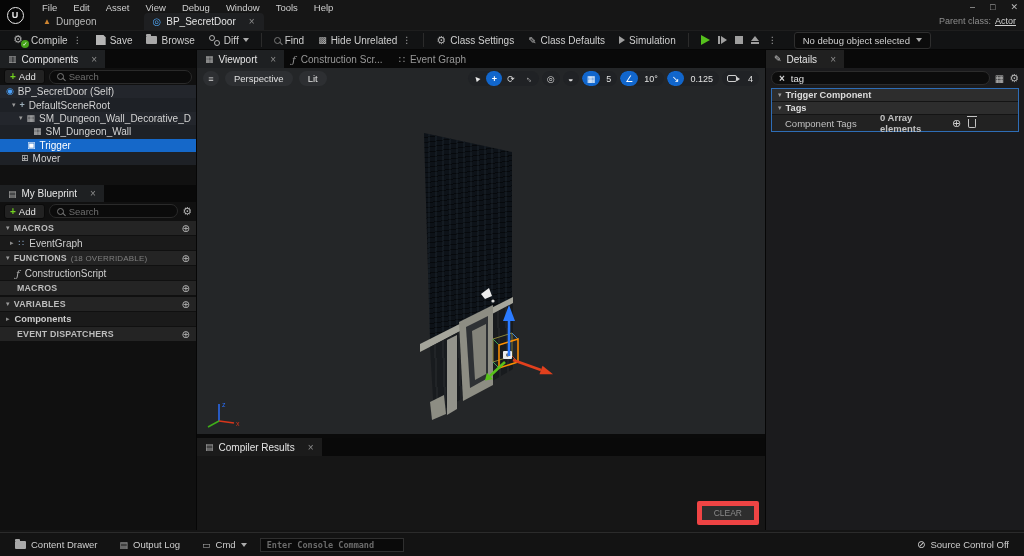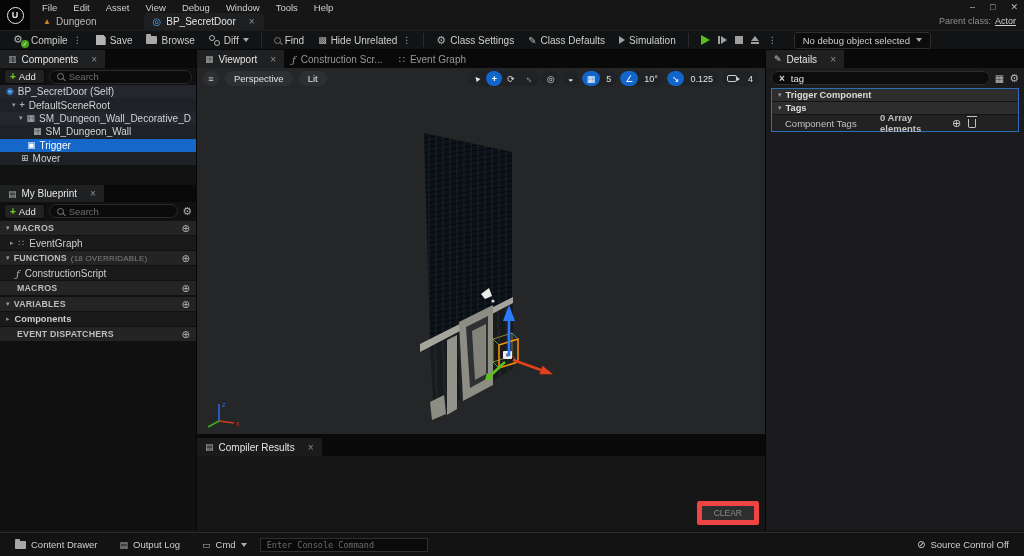--- a/index.html
+++ b/index.html
@@ -117,21 +117,21 @@
   .prow { display:flex; align-items:center; border-bottom:1px solid #141414; position:relative; }
   .prow.hdr { height:13px; background:#2d2d2d; font-size:9.3px; font-weight:bold; color:#dcdcdc; gap:4px; padding:0 6px; }
   .prow.val { height:16px; background:#222; font-size:9.5px; color:#c0c0c0; }
   .prow.val .plabel { width:108px; padding-left:13px; }
   .combo { width:68px; background:#090909; border:1px solid #3a3a3a; border-radius:2px; color:#d8d8d8; font-size:9px; padding:1px 6px; }
   .colsep { position:absolute; right:26px; top:0; bottom:0; border-left:1px solid #191919; }
 
   
   #statusbar { left:0; top:532px; width:1024px; height:24px; background:#131313; border-top:1px solid #2b2b2b; display:flex; align-items:center; padding:0 6px; gap:4px; }
   .sbtn { display:flex; align-items:center; gap:5px; padding:0 9px; height:100%; font-size:9.5px; color:#cfcfcf; }
-  #console-input { width:168px; height:14px; background:#0a0a0a; border:1px solid #2f2f2f; color:#7a7a7a; font-family:"DejaVu Sans Mono","Liberation Mono",monospace; font-size:8.5px; padding:0 6px; outline:none; }
+  #console-input { width:144px; height:14px; background:#0a0a0a; border:1px solid #2f2f2f; color:#7a7a7a; font-family:"DejaVu Sans Mono","Liberation Mono",monospace; font-size:8.5px; padding:0 6px; outline:none;font-weight:bold; }
   #console-input::placeholder { color:#6b6b6b; }
   .spacer { flex:1; }
 
   .split-v { background:#060606; }
 </style>
 </head>
 <body>
 
 <div id="app">
 

